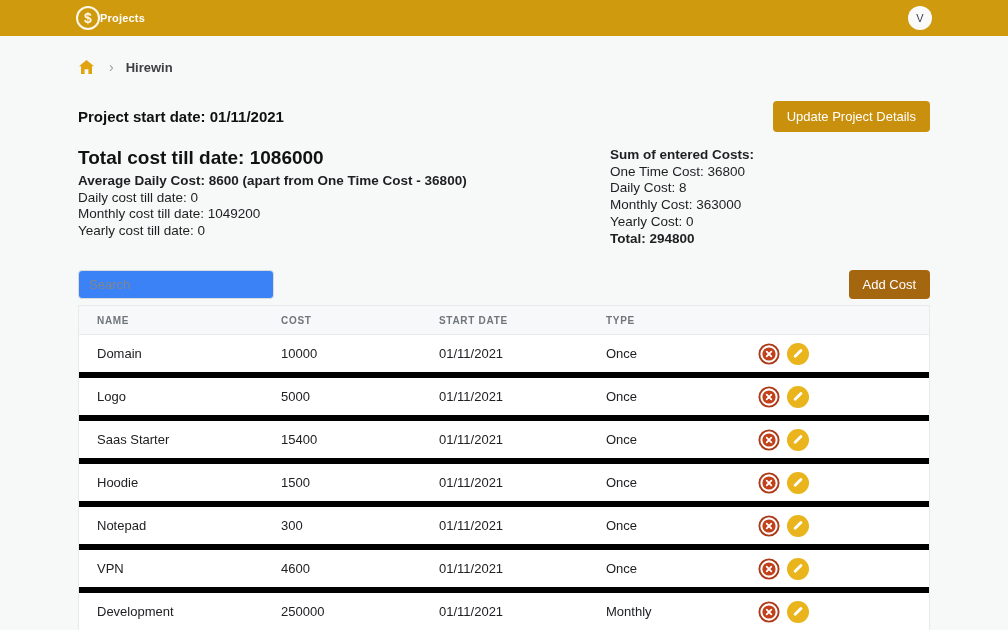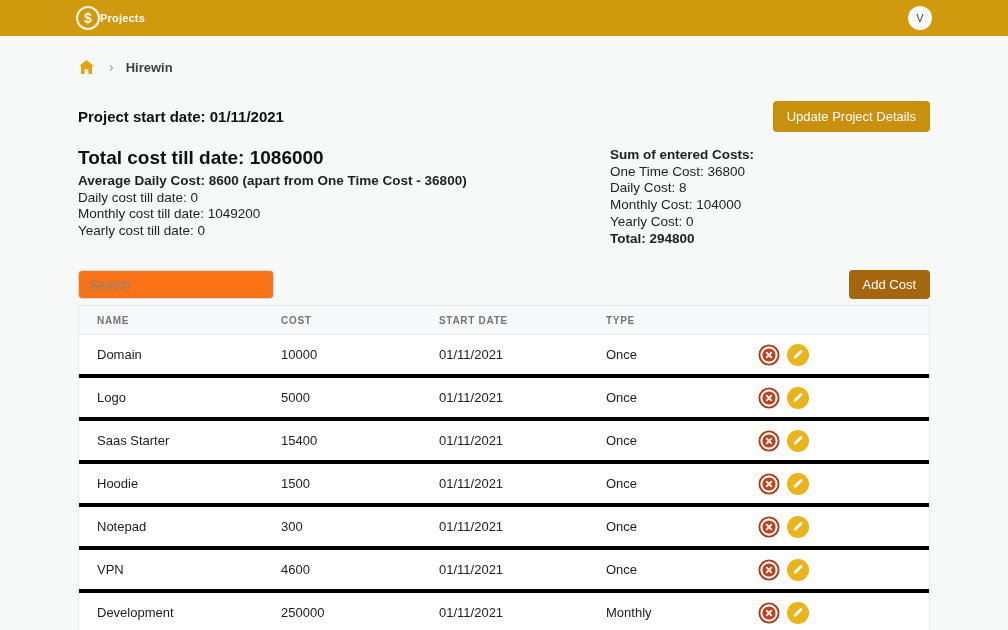--- a/index.html
+++ b/index.html
@@ -111,21 +111,21 @@
     margin-top: 23px;
     display: flex;
     justify-content: space-between;
     align-items: center;
   }
   .search-input {
     width: 196px;
     height: 29px;
     border: 1px solid #d8dcdf;
     border-radius: 4px;
-    background: #f97316;
+    background: #3b82f6;
     padding: 0 10px;
     font-family: "Liberation Sans", sans-serif;
     font-size: 13px;
     color: #333;
     outline: none;
   }
   .search-input::placeholder { color: #80868b; }
   
   .table-card {
     margin-top: 6px;
@@ -146,21 +146,21 @@
   }
   .th {
     font-size: 10px;
     font-weight: 700;
     letter-spacing: .7px;
     color: #70757a;
     text-transform: uppercase;
   }
   .tr {
     height: 43px;
-    border-bottom: 4px solid #000000;
+    border-bottom: 6px solid #000000;
   }
   .td { font-size: 13px; color: #202124; }
   .actions {
     display: flex;
     align-items: center;
     gap: 7px;
   }
   .icon-btn {
     width: 22px; height: 22px;
     border: none; background: transparent;
@@ -201,21 +201,21 @@
       <div class="sum-total">Total cost till date: 1086000</div>
       <div class="sum-line bold">Average Daily Cost: 8600 (apart from One Time Cost - 36800)</div>
       <div class="sum-line">Daily cost till date: 0</div>
       <div class="sum-line">Monthly cost till date: 1049200</div>
       <div class="sum-line">Yearly cost till date: 0</div>
     </div>
     <div class="sum-right">
       <div class="sum-line bold">Sum of entered Costs:</div>
       <div class="sum-line">One Time Cost: 36800</div>
       <div class="sum-line">Daily Cost: 8</div>
-      <div class="sum-line">Monthly Cost: 104000</div>
+      <div class="sum-line">Monthly Cost: 363000</div>
       <div class="sum-line">Yearly Cost: 0</div>
       <div class="sum-line bold">Total: 294800</div>
     </div>
   </section>
 
   <div class="toolbar">
     <input class="search-input" type="text" placeholder="Search" style="">
     <button class="btn btn-add">Add Cost</button>
   </div>
 

